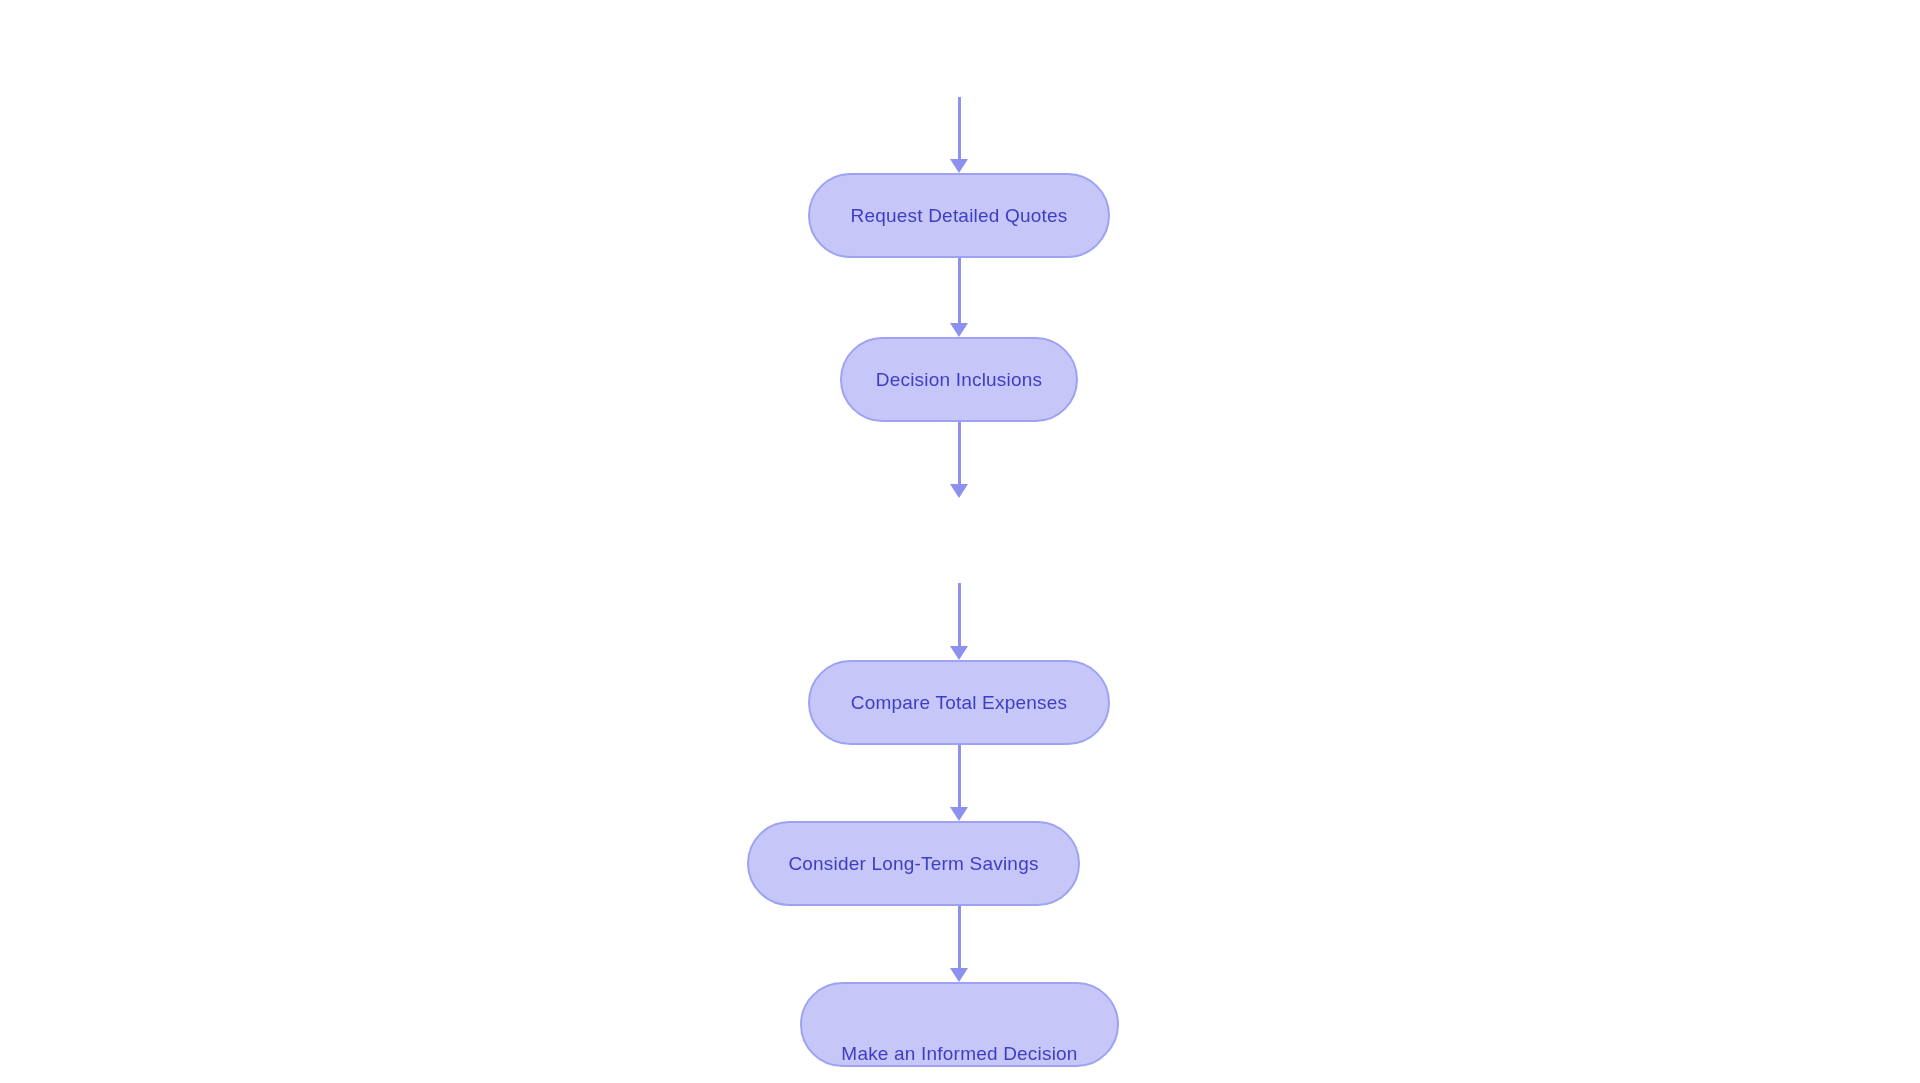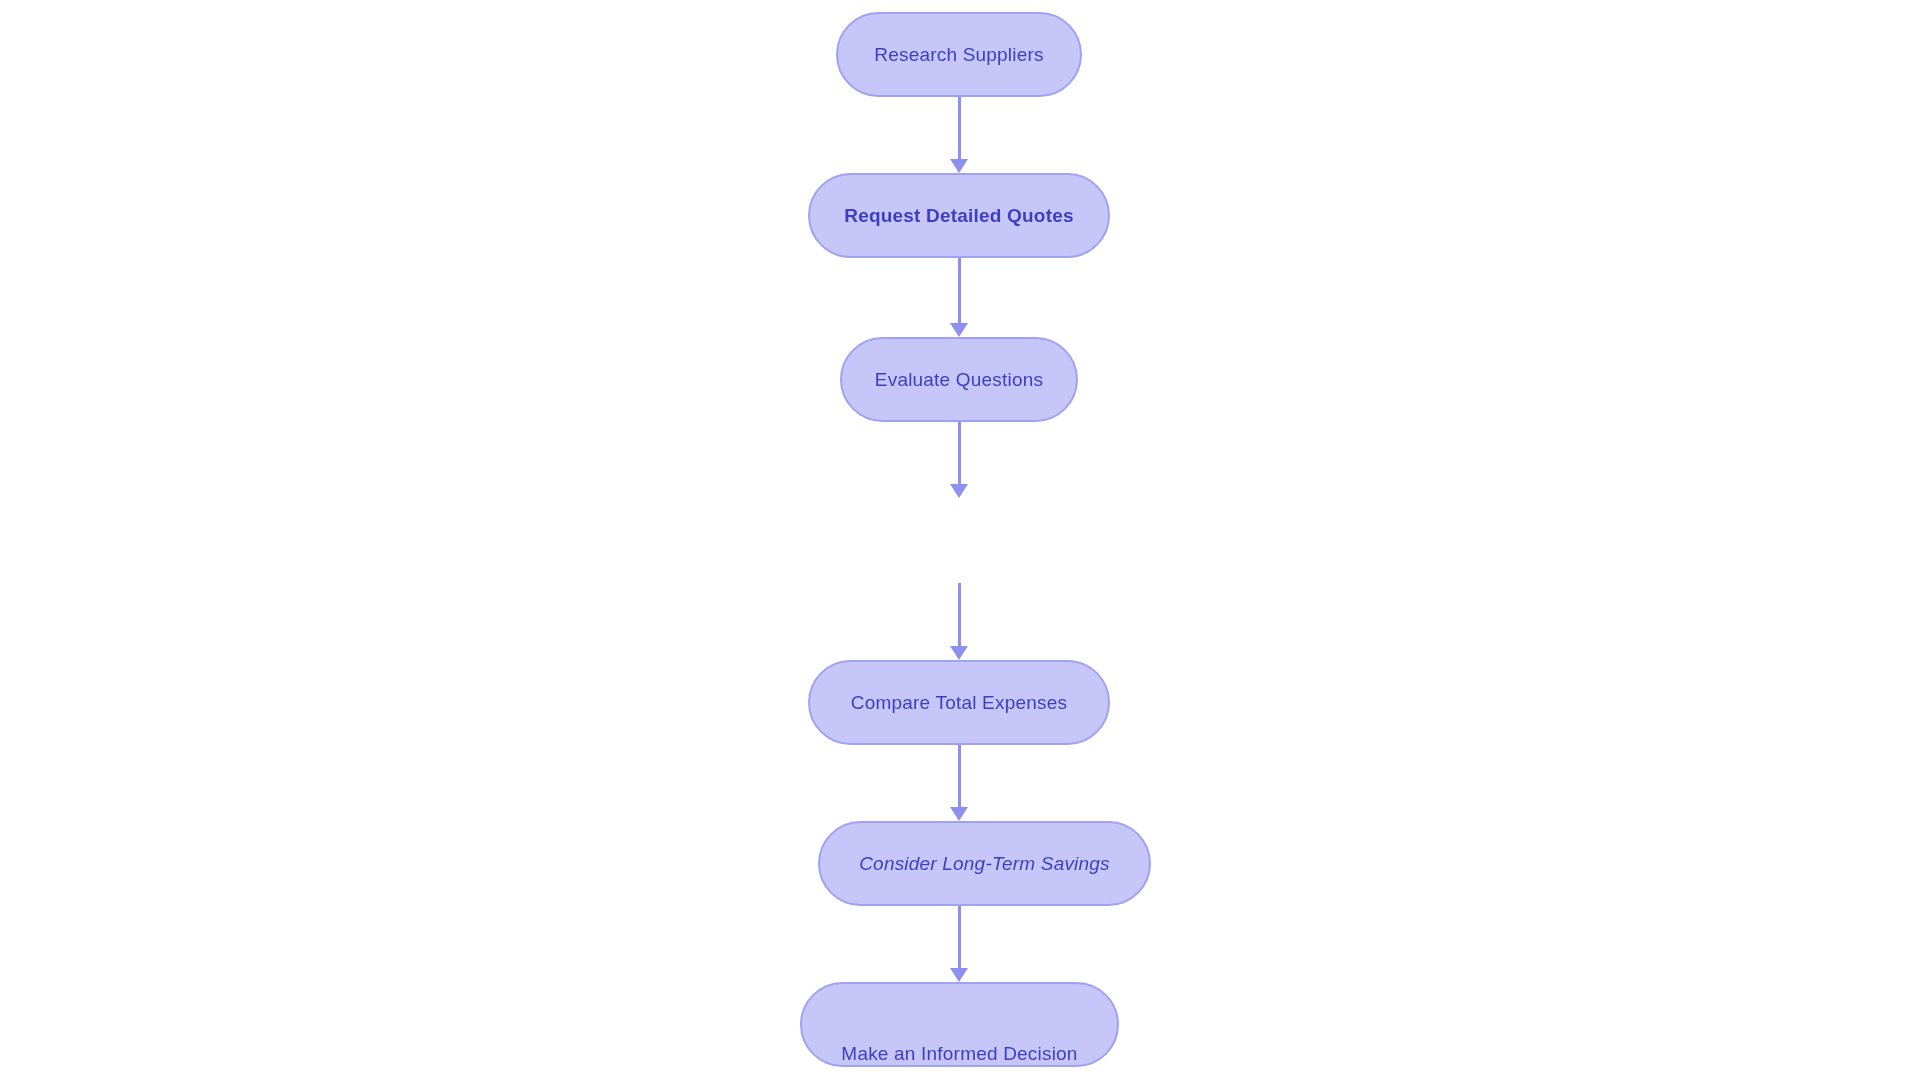--- a/index.html
+++ b/index.html
@@ -24,25 +24,25 @@
     border-radius: 42.5px;
     display: flex;
     align-items: center;
     justify-content: center;
     color: var(--node-text, #3e3ec2);
     font-size: 19px;
     letter-spacing: 0.2px;
     white-space: nowrap;
   }
   .node-1 { left: 836px; top: 12px;  width: 246px; }
-  .node-2 { left: 808px; top: 173px; width: 302px; font-weight: bold; }
+  .node-2 { left: 808px; top: 173px; width: 302px; }
   .node-3 { left: 840px; top: 337px; width: 238px; }
   .node-4 { left: 860px; top: 498px; width: 198px; }
   .node-5 { left: 808px; top: 660px; width: 302px; align-items: center; }
-  .node-6 { left: 818px; top: 821px; width: 333px; font-style: italic; }
+  .node-6 { left: 747px; top: 821px; width: 333px; }
   .node-7 { left: 800px; top: 982px; width: 319px; align-items: flex-end; }
 
   .flow-arrow {
     position: absolute;
     left: 950px;           
     width: 18px;
     display: flex;
     flex-direction: column;
     align-items: center;
   }
@@ -65,40 +65,37 @@
     border-left: 9px solid transparent;
     border-right: 9px solid transparent;
     border-top: 14px solid var(--arrow-color, #8c90ee);
   }
 </style>
 </head>
 <body>
 
 <div class="canvas">
 
-  <div class="flow-node node-1">
-    <span>Research Suppliers</span>
-  </div>
 
   <div class="flow-arrow arrow-1">
     <div class="arrow-line"></div>
     <div class="arrow-head"></div>
   </div>
 
   <div class="flow-node node-2">
     <span>Request Detailed Quotes</span>
   </div>
 
   <div class="flow-arrow arrow-2">
     <div class="arrow-line"></div>
     <div class="arrow-head"></div>
   </div>
 
   <div class="flow-node node-3">
-    <span>Evaluate Questions</span>
+    <span>Decision Inclusions</span>
   </div>
 
   <div class="flow-arrow arrow-3">
     <div class="arrow-line"></div>
     <div class="arrow-head"></div>
   </div>
 
 
   <div class="flow-arrow arrow-4">
     <div class="arrow-line"></div>

